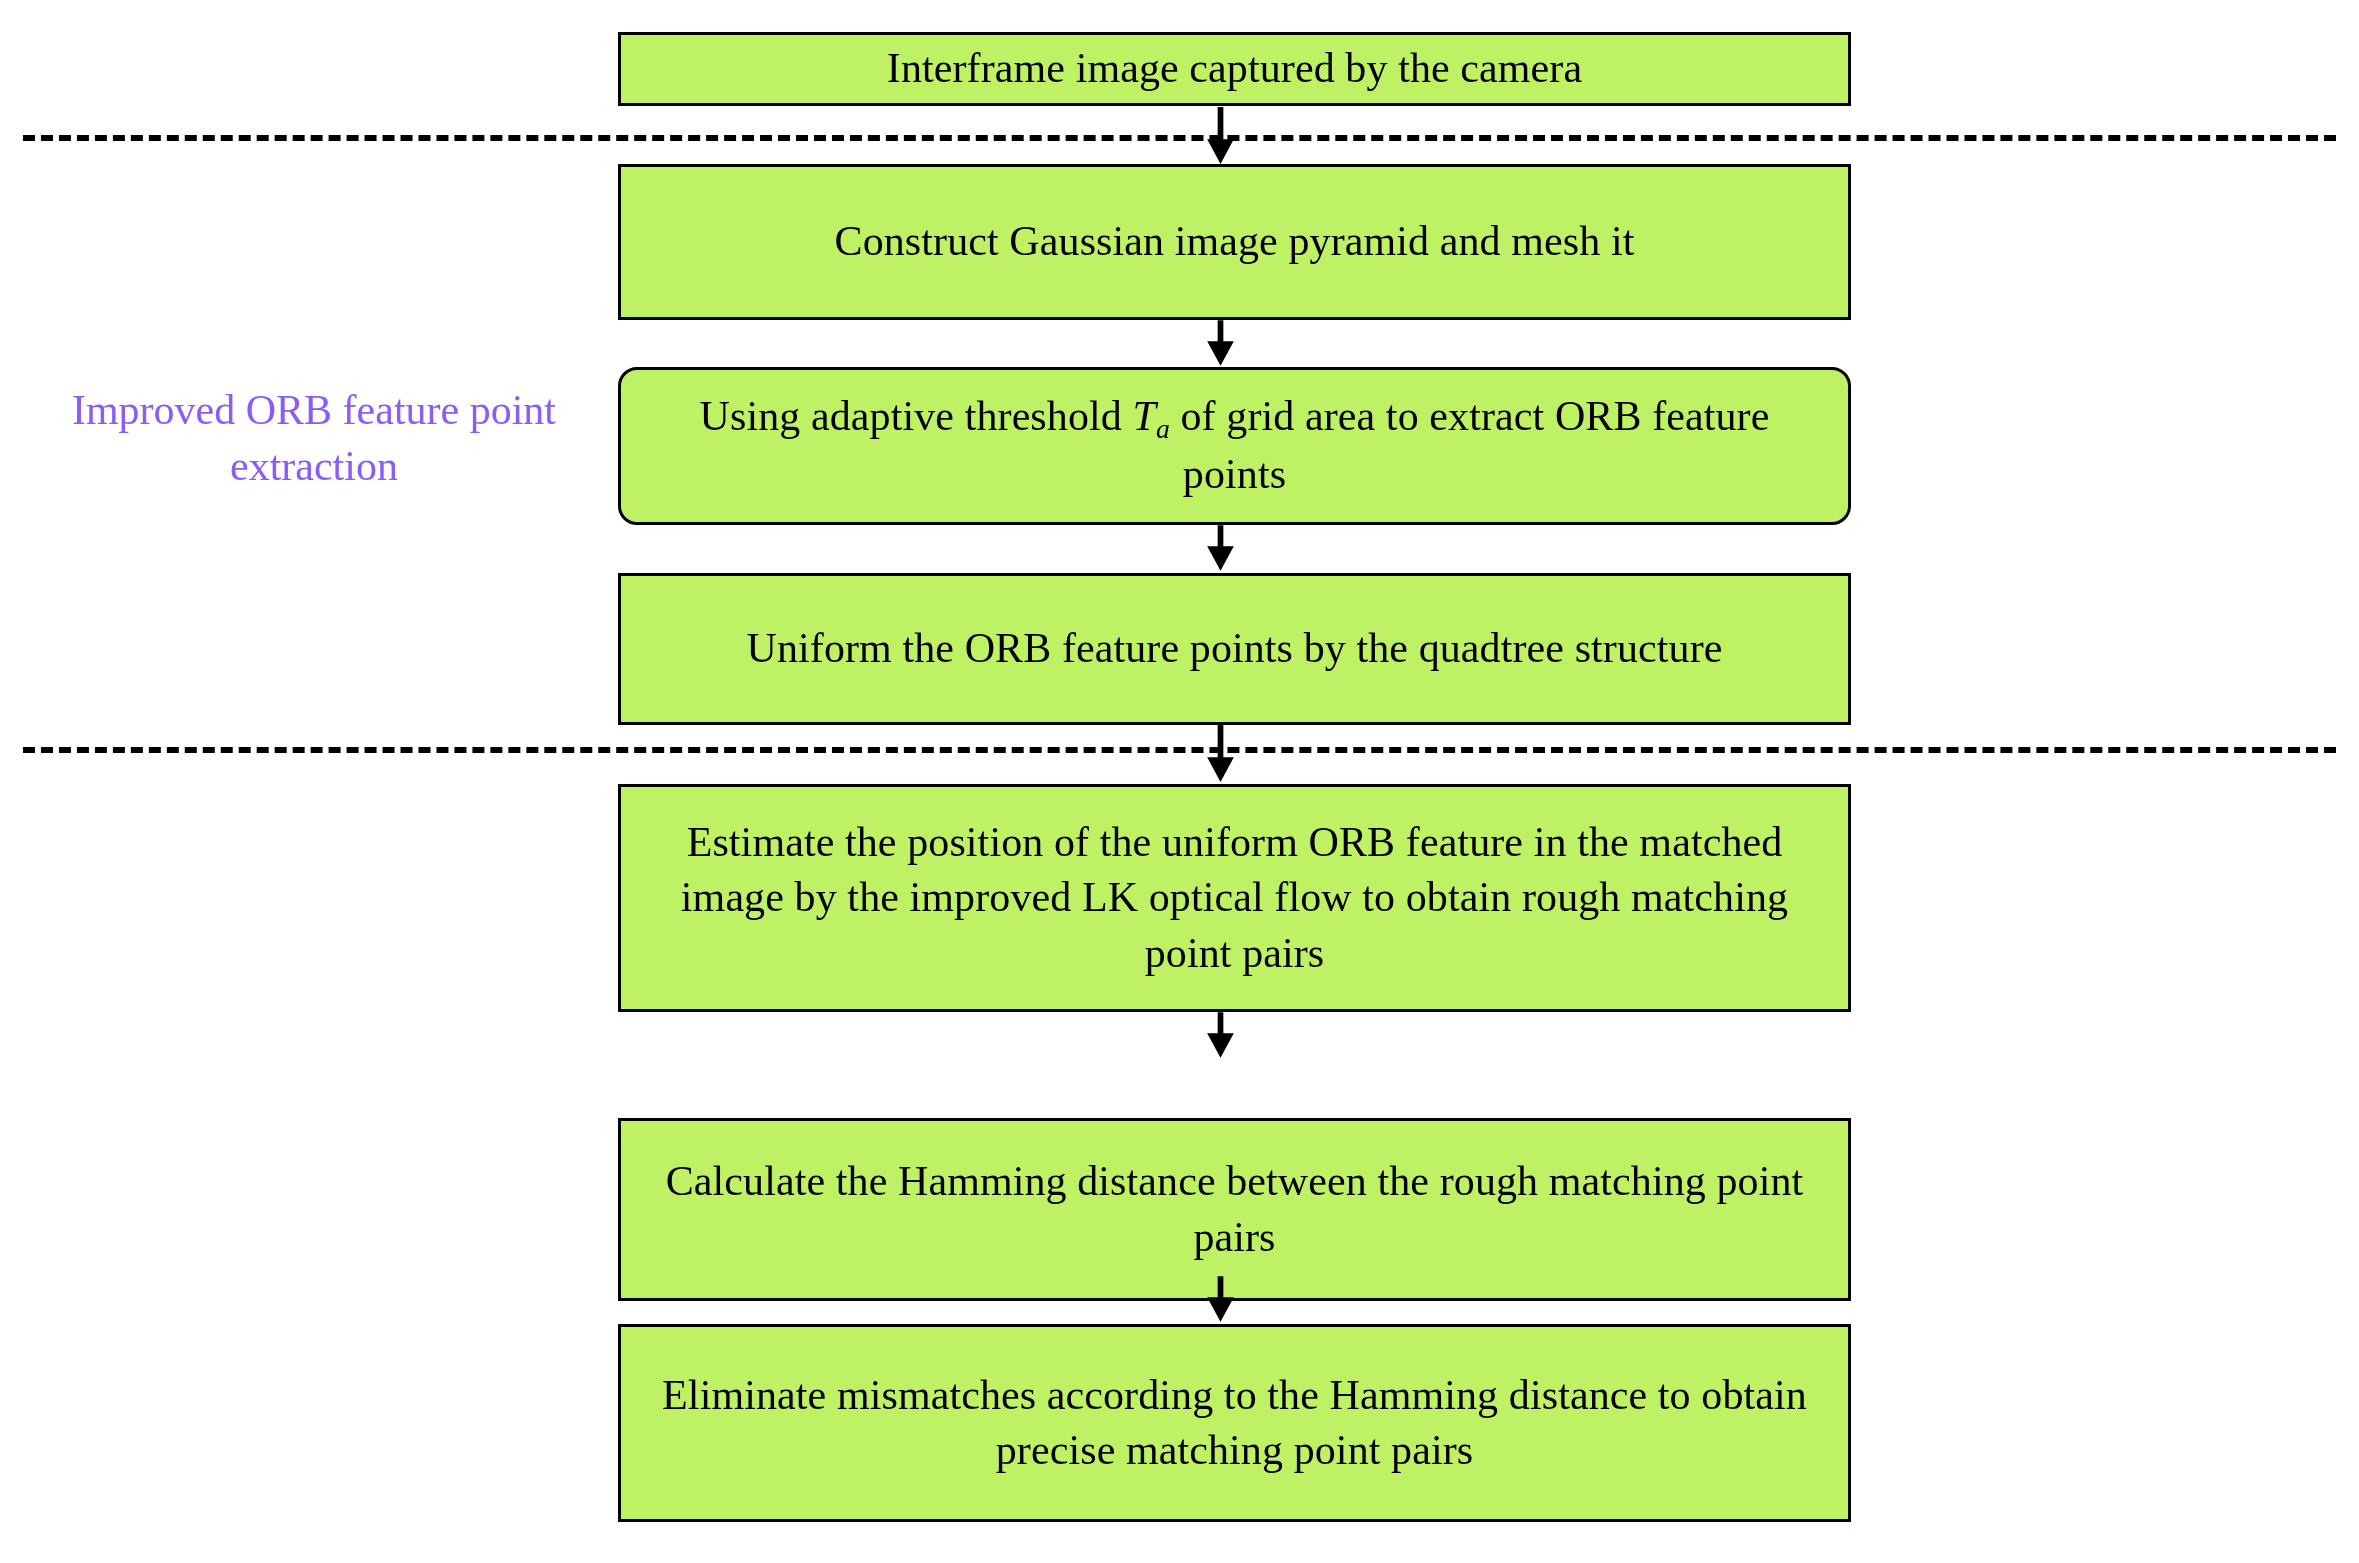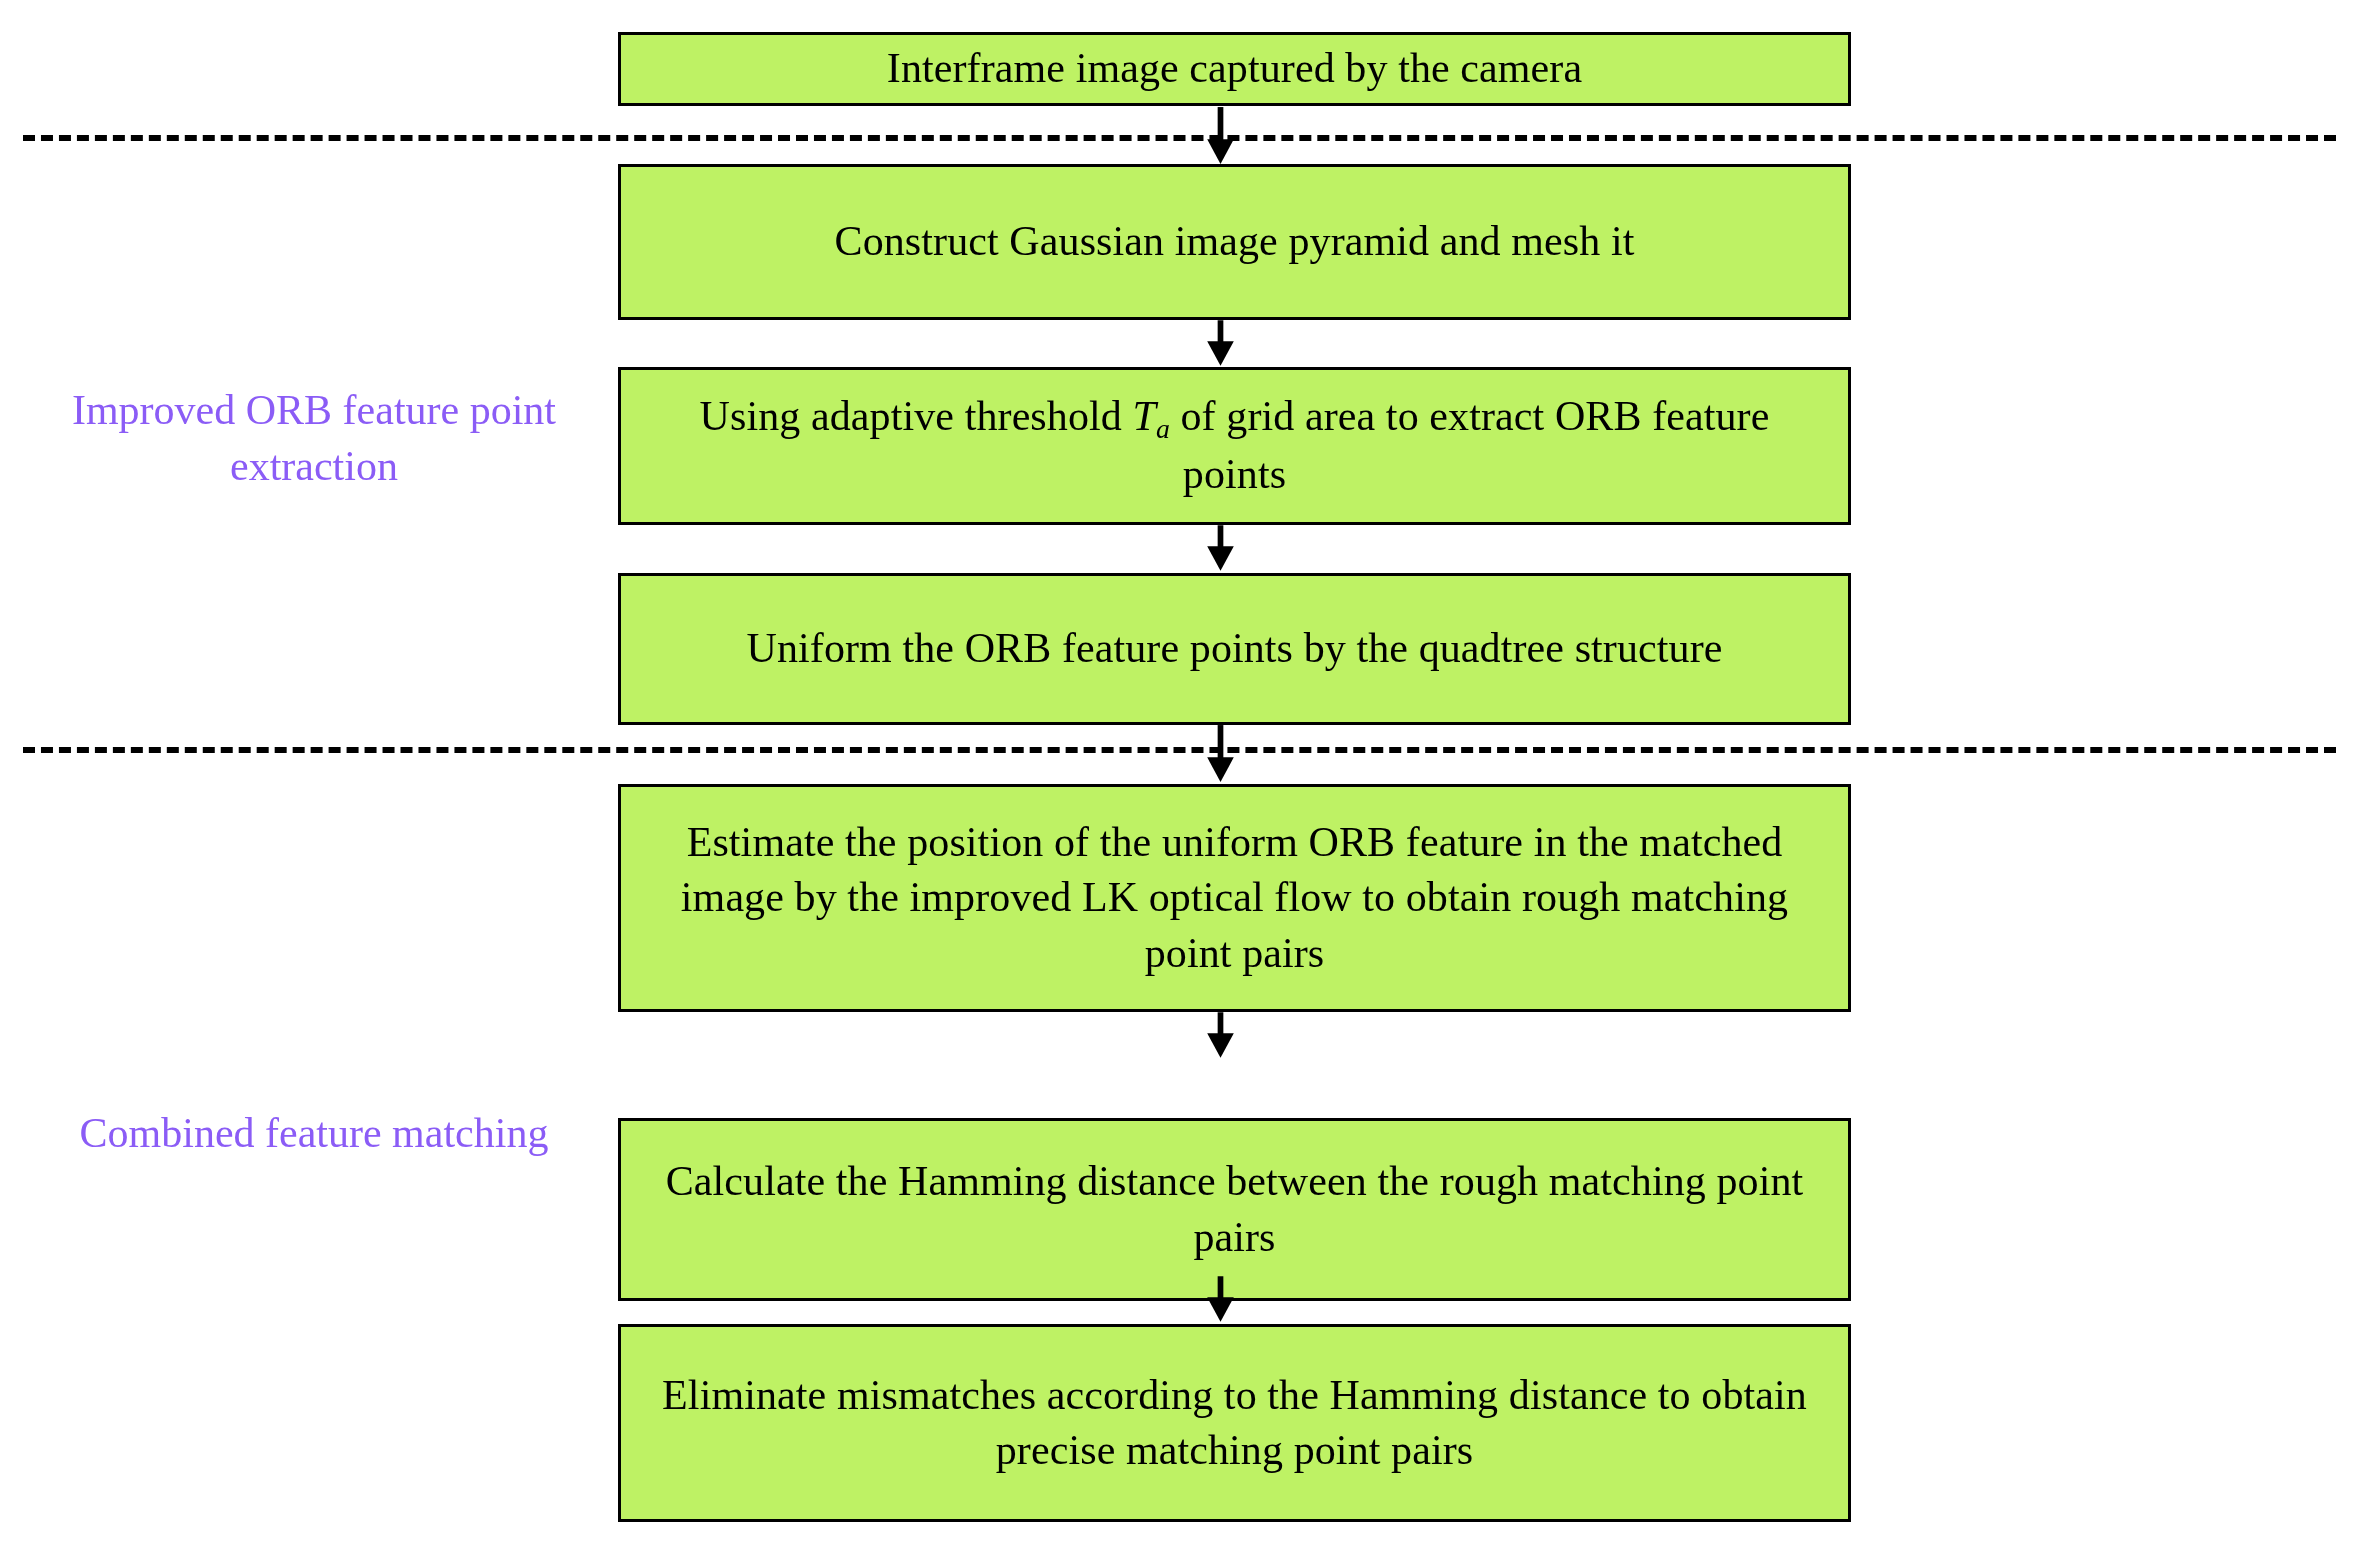--- a/index.html
+++ b/index.html
@@ -77,21 +77,20 @@
 <body>
 
 <div id="canvas">
 
   <div class="divider" style="left:23px; top:135px; width:2313px;"></div>
 
   <div class="divider" style="left:23px; top:747px; width:2313px;"></div>
 
   <div class="stage-label" style="left:38px; top:382px; width:552px;">Improved ORB feature point extraction</div>
 
-  <div class="stage-label" style="left:38px; top:1105px; width:552px;">Combined feature matching</div>
 
   <div class="node" style="left:618px; top:32px; width:1233px; height:74px;">
     <div class="node-text">Interframe image captured by the camera</div>
   </div>
 
   <div class="arrow" style="left:1192px; top:107px; height:59px;">
     <svg width="57" height="59" viewBox="0 0 60 62" aria-hidden="true">
       <line x1="30" y1="0" x2="30" y2="44" stroke="#000" stroke-width="6"></line>
       <polygon points="30,60 16,34 44,34" fill="#000"></polygon>
     </svg>
@@ -101,21 +100,21 @@
     <div class="node-text">Construct Gaussian image pyramid and mesh it</div>
   </div>
 
   <div class="arrow" style="left:1192px; top:320px; height:48px;">
     <svg width="57" height="48" viewBox="0 0 60 50" aria-hidden="true">
       <line x1="30" y1="0" x2="30" y2="32" stroke="#000" stroke-width="6"></line>
       <polygon points="30,48 16,22 44,22" fill="#000"></polygon>
     </svg>
   </div>
 
-  <div class="node" style="left:618px; top:367px; width:1233px; height:158px;">
+  <div class="node" style="left:618px; top:367px; width:1233px; height:158px;border-radius:19px;">
     <div class="node-text">
       <span>Using adaptive threshold </span><i>T</i><sub>a</sub><span> of grid area to extract ORB feature points</span>
     </div>
   </div>
 
   <div class="arrow" style="left:1192px; top:525px; height:48px;">
     <svg width="57" height="48" viewBox="0 0 60 50" aria-hidden="true">
       <line x1="30" y1="0" x2="30" y2="32" stroke="#000" stroke-width="6"></line>
       <polygon points="30,48 16,22 44,22" fill="#000"></polygon>
     </svg>

